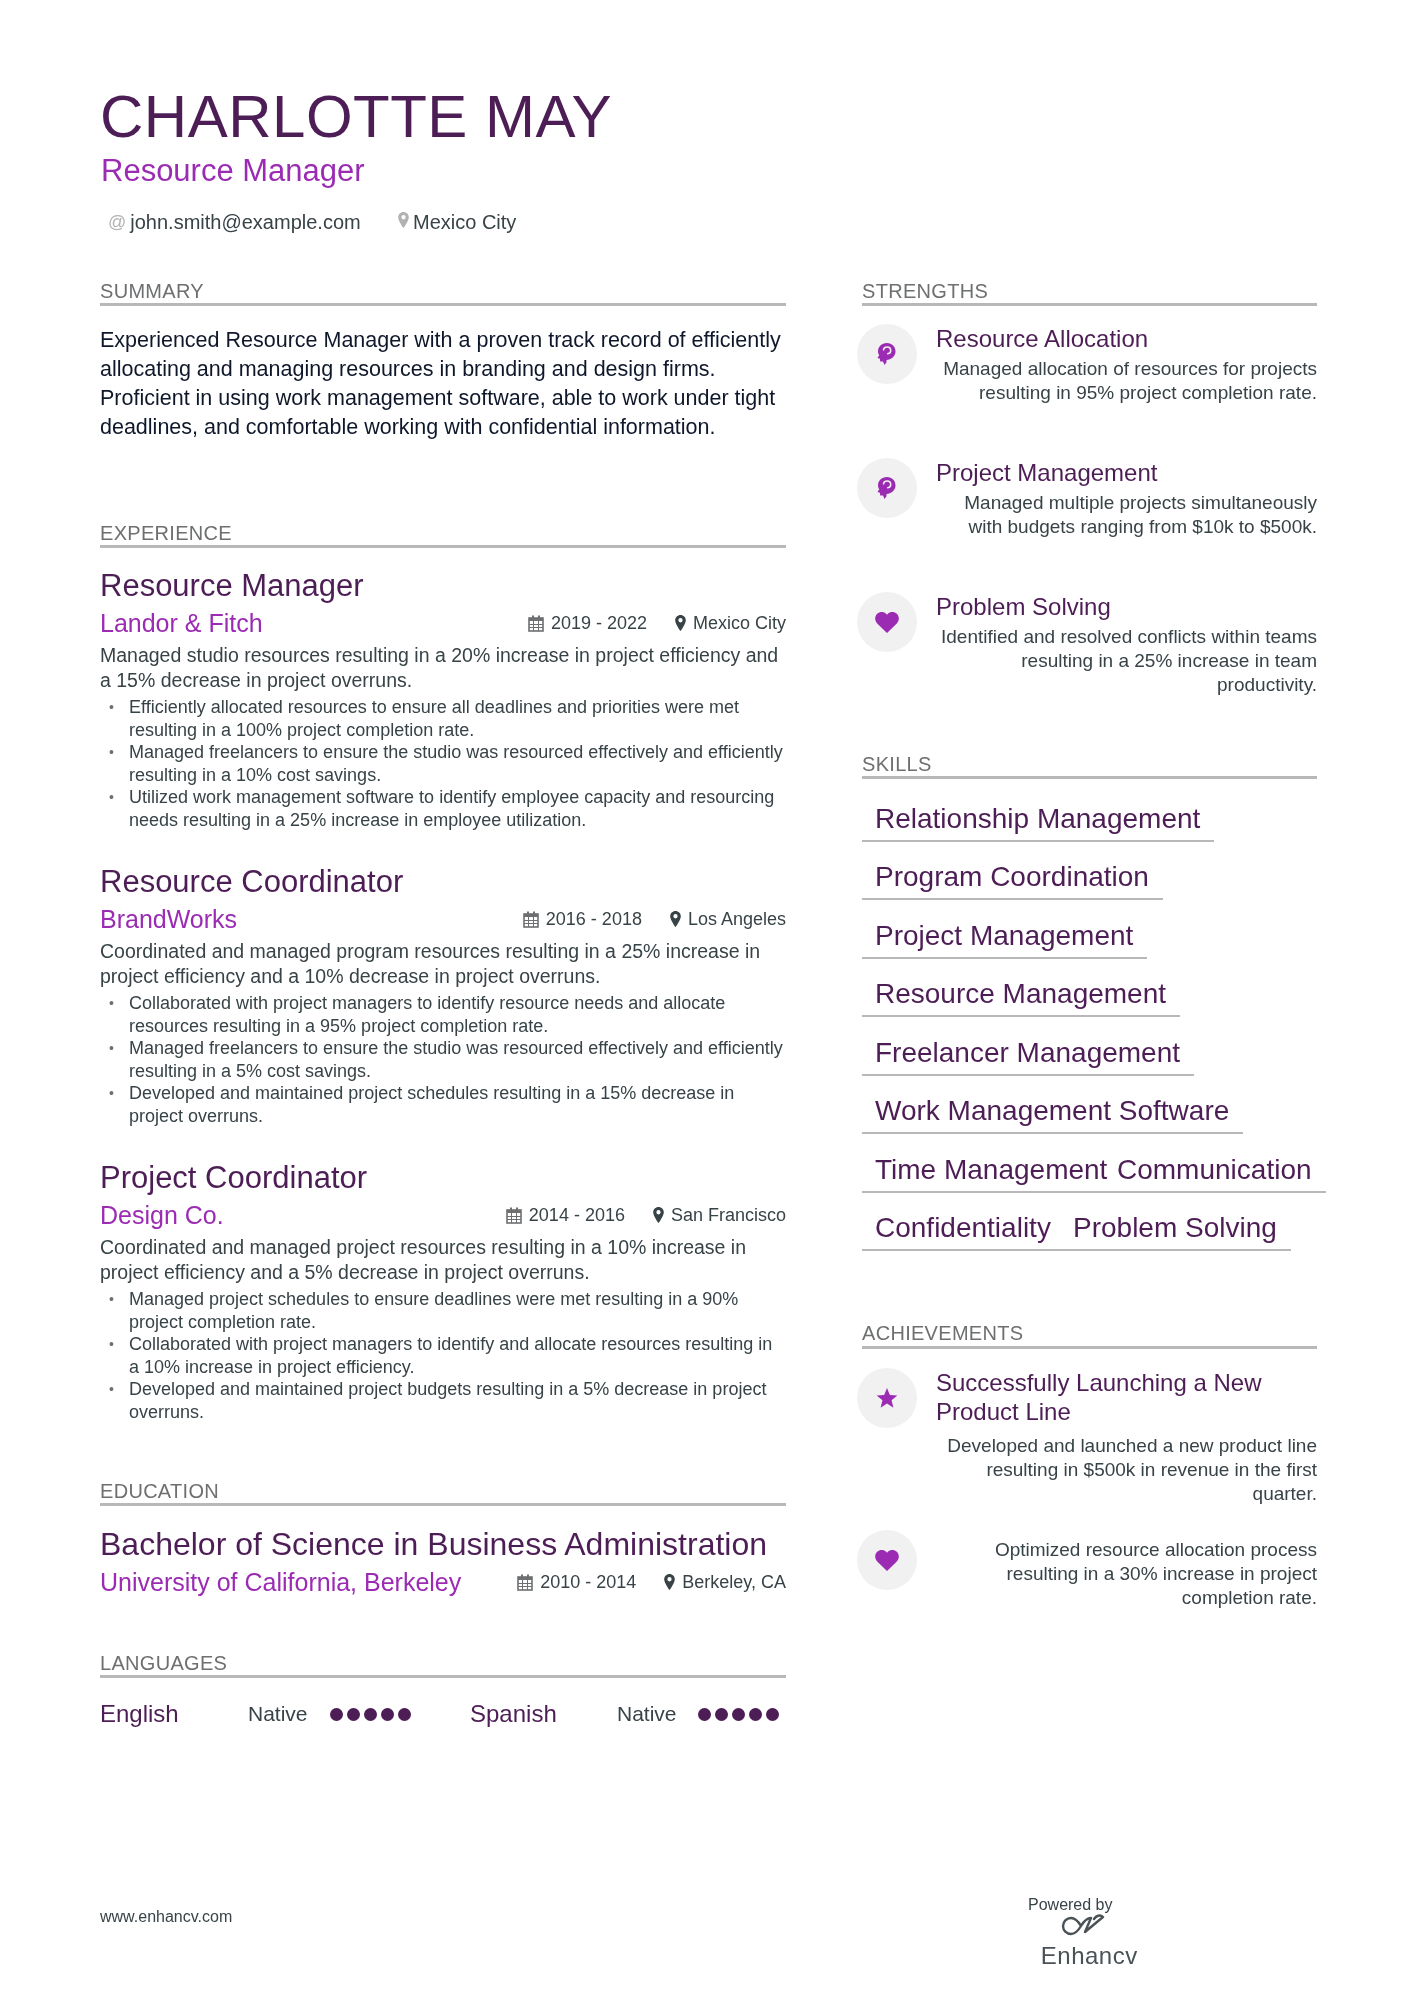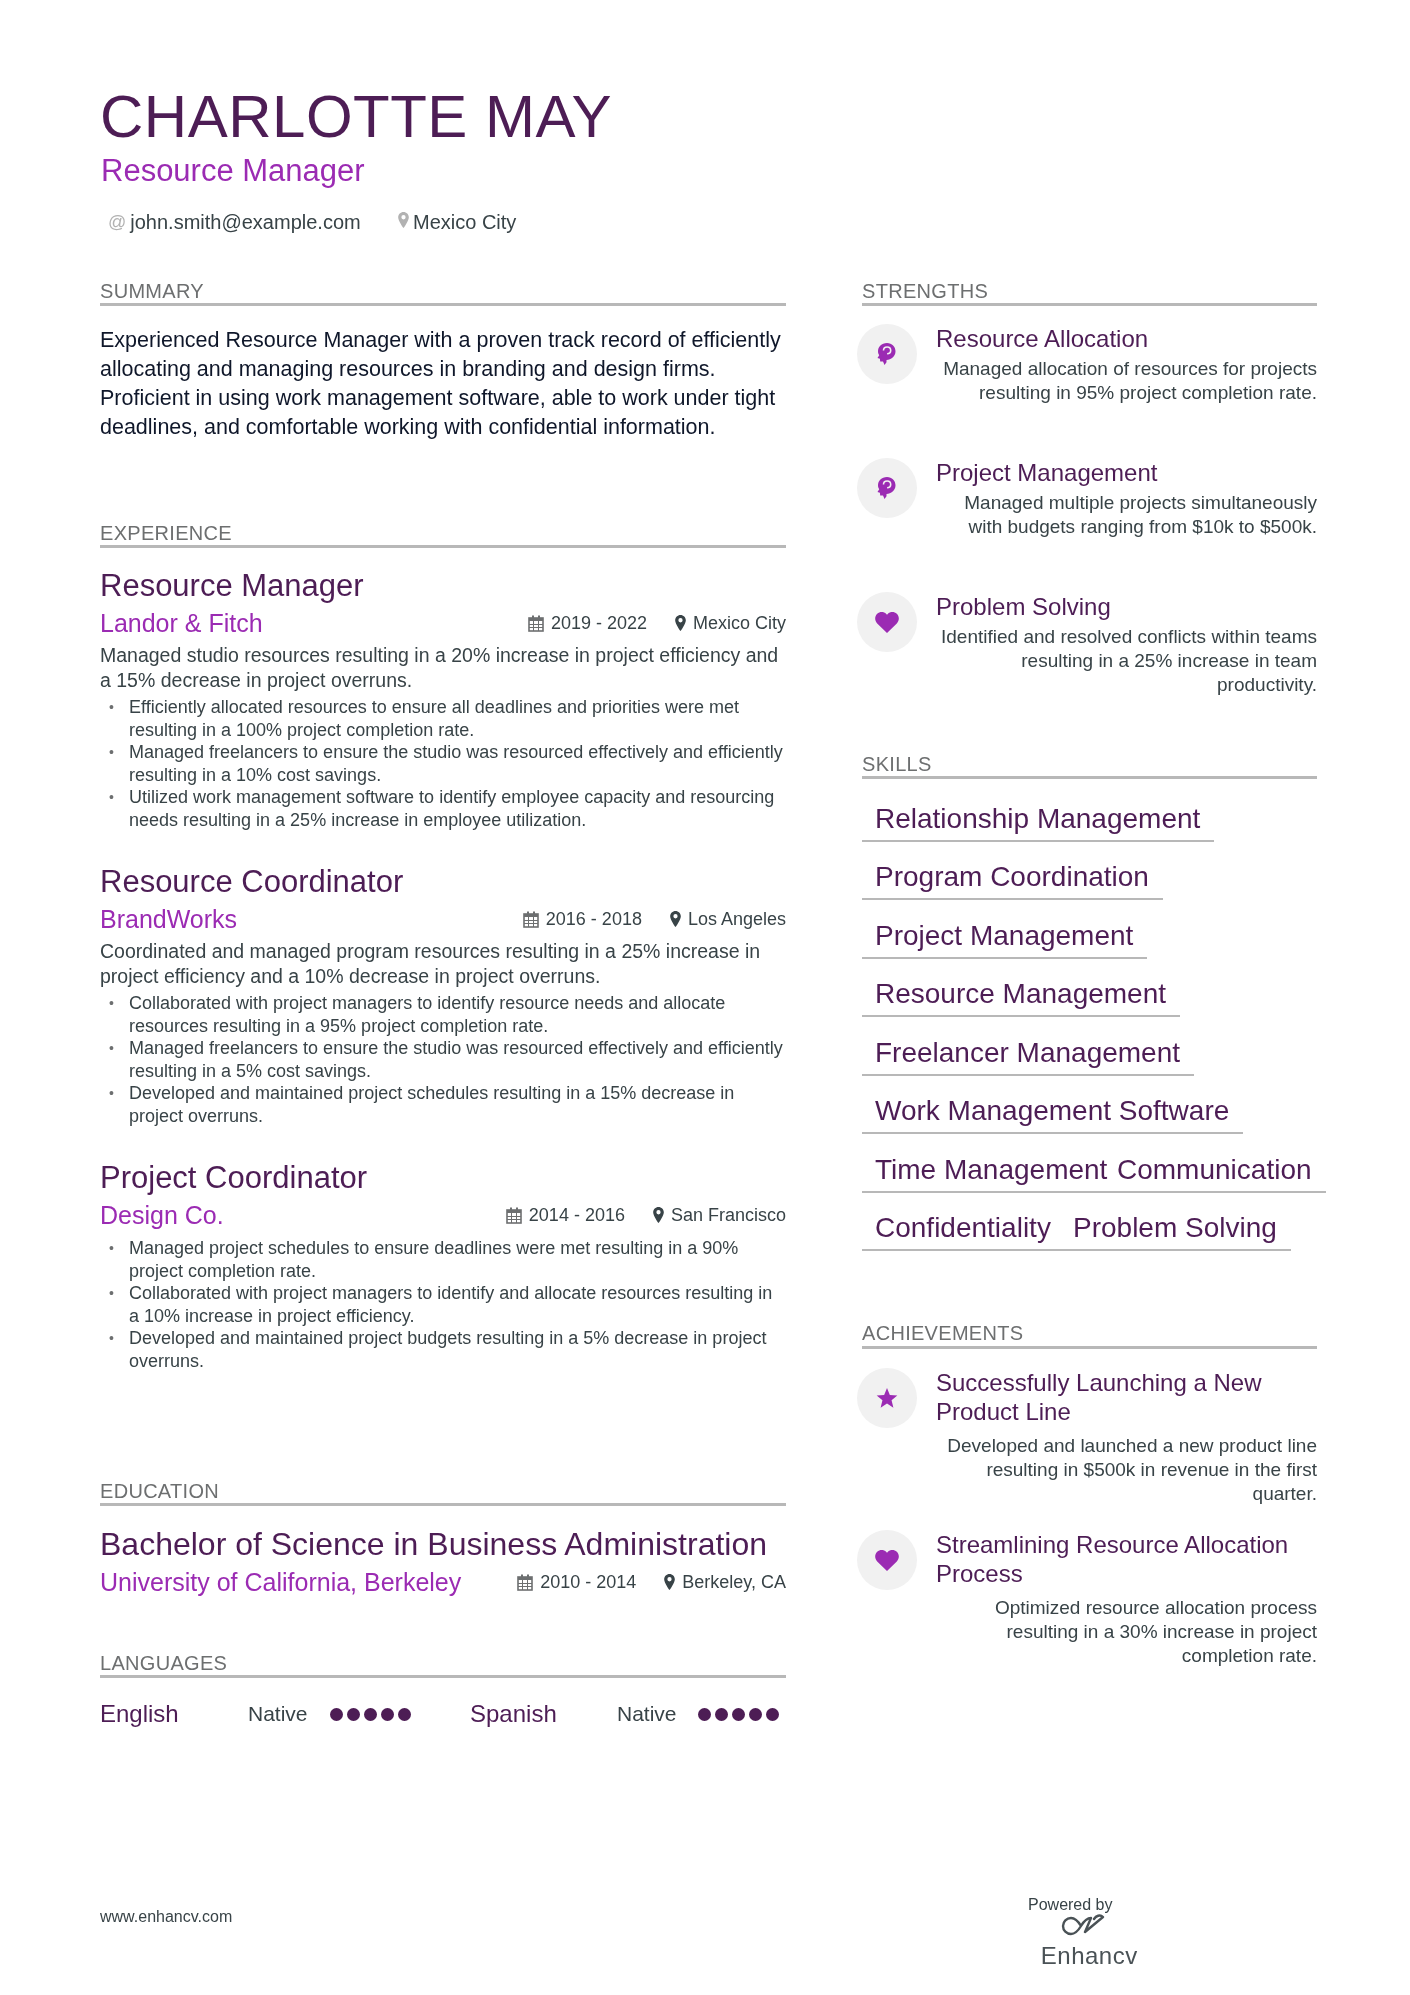--- a/index.html
+++ b/index.html
@@ -156,20 +156,21 @@
       <span>2014 - 2016</span>
       <span class="sep"></span>
       <span class="ic">
           <svg width="11" height="16" viewBox="0 0 12 18">
             <path d="M6 0C2.7 0 0 2.6 0 5.9 0 10.3 6 18 6 18s6-7.7 6-12.1C12 2.6 9.3 0 6 0zm0 8.3a2.4 2.4 0 1 1 0-4.8 2.4 2.4 0 0 1 0 4.8z" fill="#384347"></path>
           </svg>
         </span>
       <span>San Francisco</span>
     </span>
   </div>
+  <div class="exp-desc">Coordinated and managed project resources resulting in a 10% increase in project efficiency and a 5% decrease in project overruns.</div>
   <ul class="exp-bullets">
     <li><span class="dot">•</span><span>Managed project schedules to ensure deadlines were met resulting in a 90% project completion rate.</span></li>
     <li><span class="dot">•</span><span>Collaborated with project managers to identify and allocate resources resulting in a 10% increase in project efficiency.</span></li>
     <li><span class="dot">•</span><span>Developed and maintained project budgets resulting in a 5% decrease in project overruns.</span></li>
   </ul>
 </div>
 
 <div class="abs sec-title" style="left:100px; top:1479px;">EDUCATION</div>
 <div class="abs sec-line" style="left:100px; top:1503px; width:686px;"></div>
 <div class="abs exp" style="top:1524px;">
@@ -291,21 +292,20 @@
   </div>
 </div>
 
 <div class="abs item" style="top:1530px;">
   <div class="item-icon">
     <svg width="24" height="21" viewBox="0 0 24 21">
         <path d="M12 21L2.2 11.4C-.5 8.7-.5 4.3 2.2 1.8 4.8-.6 8.8-.5 11.3 2l.7.7.7-.7c2.5-2.5 6.5-2.6 9.1-.2 2.7 2.5 2.7 6.9 0 9.6z" fill="#9b2bb3"></path>
       </svg>
   </div>
   <div class="item-body">
-    <div class="item-title">Streamlining Resource Allocation Process</div>
     <div class="item-desc" style="margin-top:8px;">Optimized resource allocation process resulting in a 30% increase in project completion rate.</div>
   </div>
 </div>
 
 <div class="abs footer-left">www.enhancv.com</div>
 <div class="abs footer-right">
   <span class="pb">Powered by</span>
   <span>
     <svg width="46" height="24" viewBox="0 0 46 24">
         <path d="M20 12c-3-5-6-8-10-8a8 8 0 0 0 0 16c4 0 7-3 10-8 3-5 6-8 10-8h0l-6 14 18-15c-3-3-7-1-9 2" fill="none" stroke="#4a5256" stroke-width="2.4" stroke-linecap="round" stroke-linejoin="round"></path>

